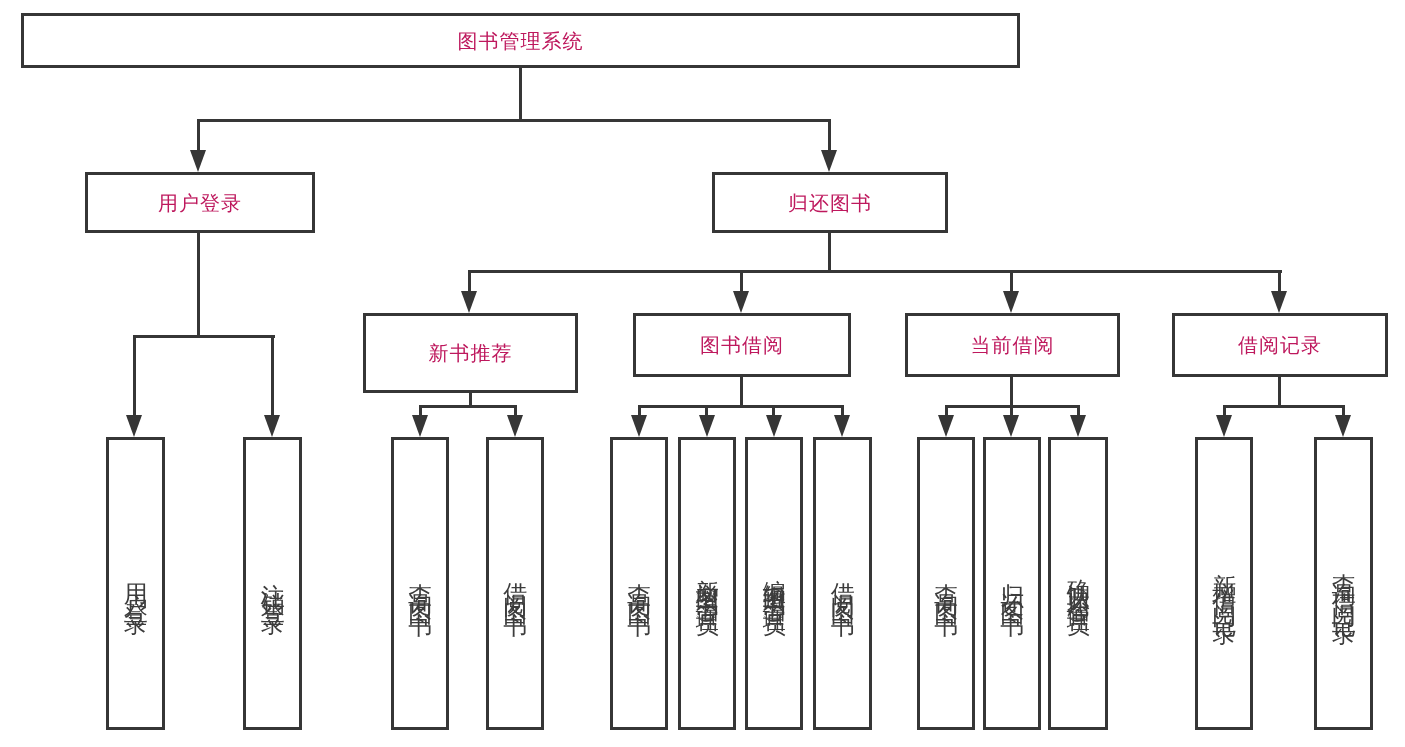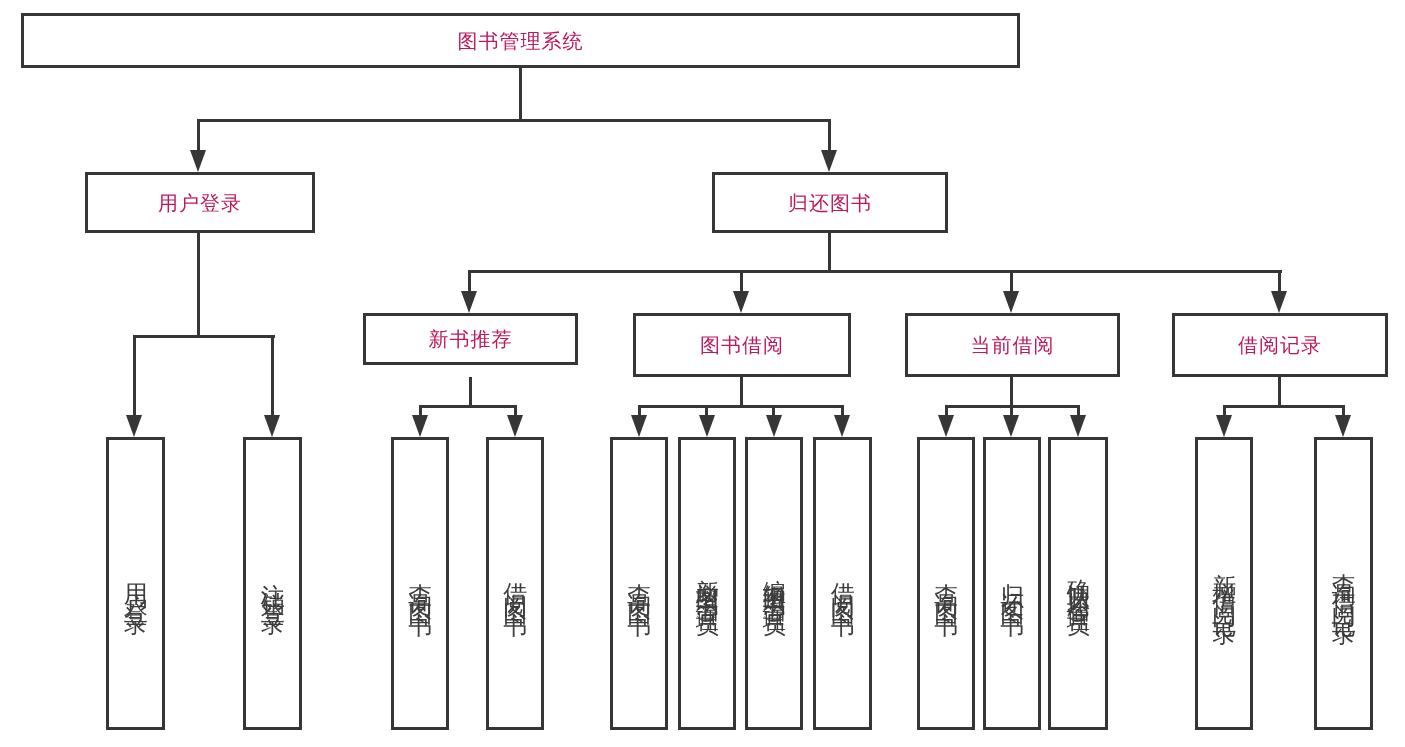--- a/index.html
+++ b/index.html
@@ -68,21 +68,21 @@
   <div class="line" style="left:468px;top:270px;width:814px;height:3px;"></div>
   <div class="line" style="left:468px;top:270px;width:3px;height:23px;"></div>
   <div class="arrowhead" style="left:461px;top:291px;"></div>
   <div class="line" style="left:740px;top:270px;width:3px;height:23px;"></div>
   <div class="arrowhead" style="left:733px;top:291px;"></div>
   <div class="line" style="left:1010px;top:270px;width:3px;height:23px;"></div>
   <div class="arrowhead" style="left:1003px;top:291px;"></div>
   <div class="line" style="left:1278px;top:270px;width:3px;height:23px;"></div>
   <div class="arrowhead" style="left:1271px;top:291px;"></div>
 
-  <div class="box" style="left:363px;top:313px;width:215px;height:52px;">
+  <div class="box" style="left:363px;top:313px;width:215px;height:80px;">
     <span class="hlabel">新书推荐</span>
   </div>
   <div class="box" style="left:905px;top:313px;width:215px;height:64px;">
     <span class="hlabel">当前借阅</span>
   </div>
   <div class="box" style="left:633px;top:313px;width:218px;height:64px;">
     <span class="hlabel">图书借阅</span>
   </div>
   <div class="box" style="left:1172px;top:313px;width:216px;height:64px;">
     <span class="hlabel">借阅记录</span>

